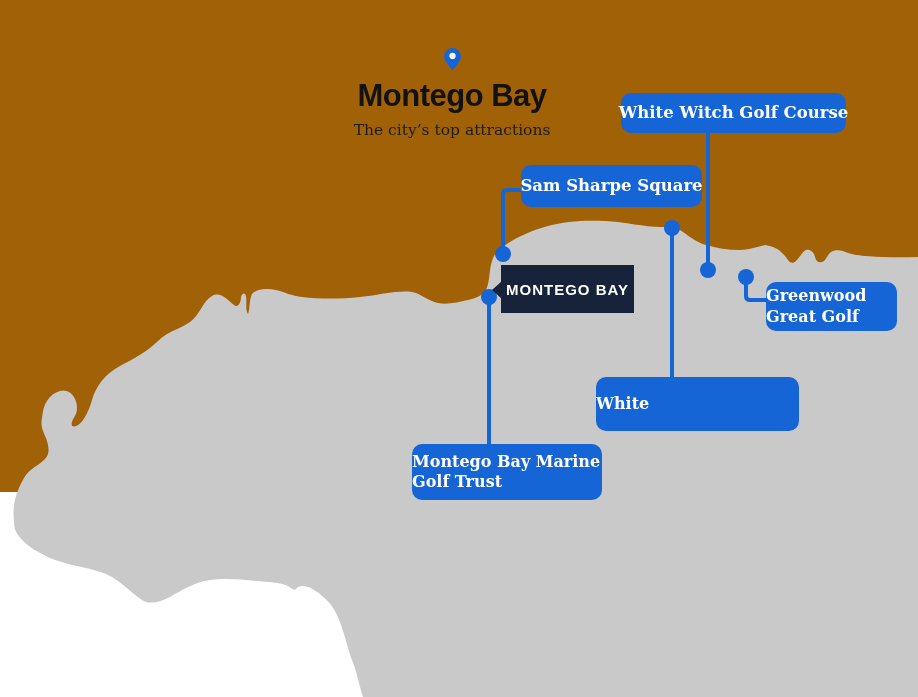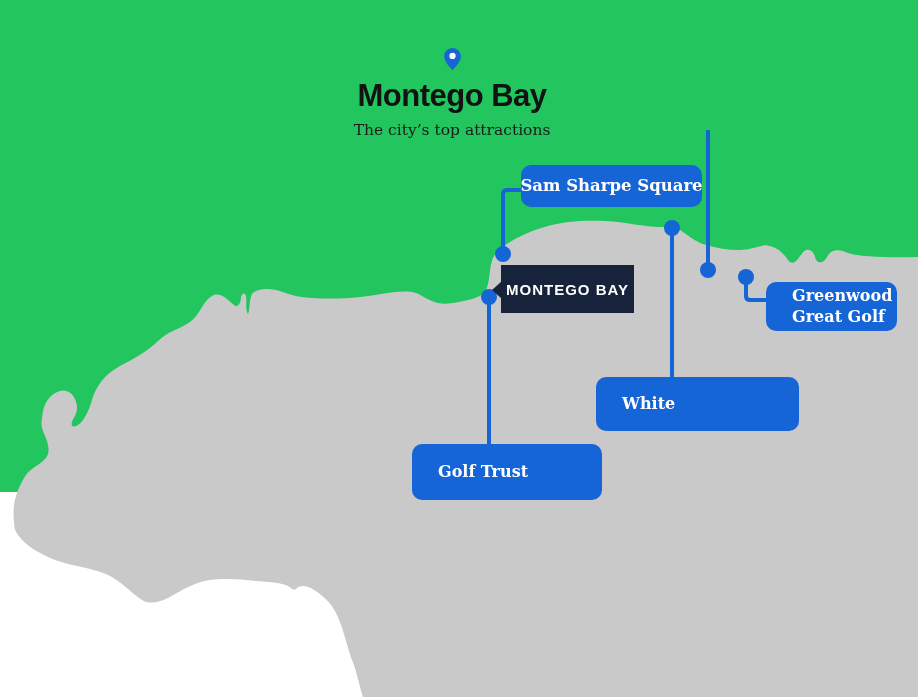--- a/index.html
+++ b/index.html
@@ -1,20 +1,20 @@
 <!DOCTYPE html>
 <html style="--blue: #1565d6; --navy: #16233a; --land: #c9c9c9;"><head>
 <meta charset="utf-8">
 <style>
   html, body { margin: 0; padding: 0; background: #ffffff; }
   body { width: 918px; height: 697px; overflow: hidden; }
   .stage {
     position: relative; width: 918px; height: 492px;
     font-family: "Liberation Sans", sans-serif;
-    background: #22c55e;
+    background: #a16207;
   }
   .map-svg { position: absolute; left: 0; top: 0; }
   .land { fill: var(--land, #c9c9c9); }
   .leader { stroke: var(--blue, #1565d6); stroke-width: 4; fill: none; stroke-linejoin: round; }
   .marker { fill: var(--blue, #1565d6); }
 
   
   .header { position: absolute; left: 272px; top: 48px; width: 360px; text-align: center; }
   .pin { display: inline-block; margin-bottom: 4px; }
   .title {
@@ -29,21 +29,21 @@
   
   .callout {
     position: absolute; box-sizing: border-box;
     background: var(--blue, #1565d6); color: #ffffff;
     border-radius: 10px;
     font-family: "DejaVu Serif", serif; font-weight: 700;
     display: flex; flex-direction: column; justify-content: center;
   }
   .callout .line { display: block; white-space: nowrap; line-height: 1.28; }
   .callout.center { align-items: center; }
-  .callout.left { align-items: flex-start; padding-left: 26px; }
+  .callout.left { align-items: flex-start; padding-left: 0; }
 
   .co-white-witch { left: 621px; top: 93px;  width: 225px; height: 40px; font-size: 16.5px; }
   .co-sam-sharpe  { left: 521px; top: 165px; width: 181px; height: 42px; font-size: 16.5px; justify-content: center; }
   .co-greenwood   { left: 766px; top: 282px; width: 131px; height: 49px; font-size: 16px; }
   .co-half-moon   { left: 596px; top: 377px; width: 203px; height: 54px; font-size: 16px; }
   .co-marine      { left: 412px; top: 444px; width: 190px; height: 56px; font-size: 16px; }
 
   
   .city-tag {
     position: absolute; left: 501px; top: 265px; width: 133px; height: 48px;
@@ -140,35 +140,39 @@
 
   <div class="header">
     <svg class="pin" width="17" height="22" viewBox="0 0 16 21">
       <path fill="#1565d6" d="M8 0 C3.6 0 0 3.6 0 8 c0 5.3 8 13 8 13 s8 -7.7 8 -13 C16 3.6 12.4 0 8 0 Z"></path>
       <circle fill="#ffffff" cx="8" cy="7.6" r="3"></circle>
     </svg>
     <h1 class="title">Montego Bay</h1>
     <p class="subtitle">The city’s top attractions</p>
   </div>
 
+  <div class="callout center co-white-witch">
+    <span class="line">White Witch Golf Course</span>
+  </div>
 
   <div class="callout center co-sam-sharpe">
     <span class="line">Sam Sharpe Square</span>
   </div>
 
   <div class="callout left co-greenwood">
     <span class="line">Greenwood</span>
     <span class="line">Great Golf</span>
   </div>
 
   <div class="callout left co-half-moon">
     <span class="line">White</span>
   </div>
 
   <div class="callout left co-marine">
+    <span class="line">Montego Bay Marine</span>
     <span class="line">Golf Trust</span>
   </div>
 
   <div class="city-tag">
     <span>MONTEGO BAY</span>
   </div>
 
 </div>
 
 </body></html>

